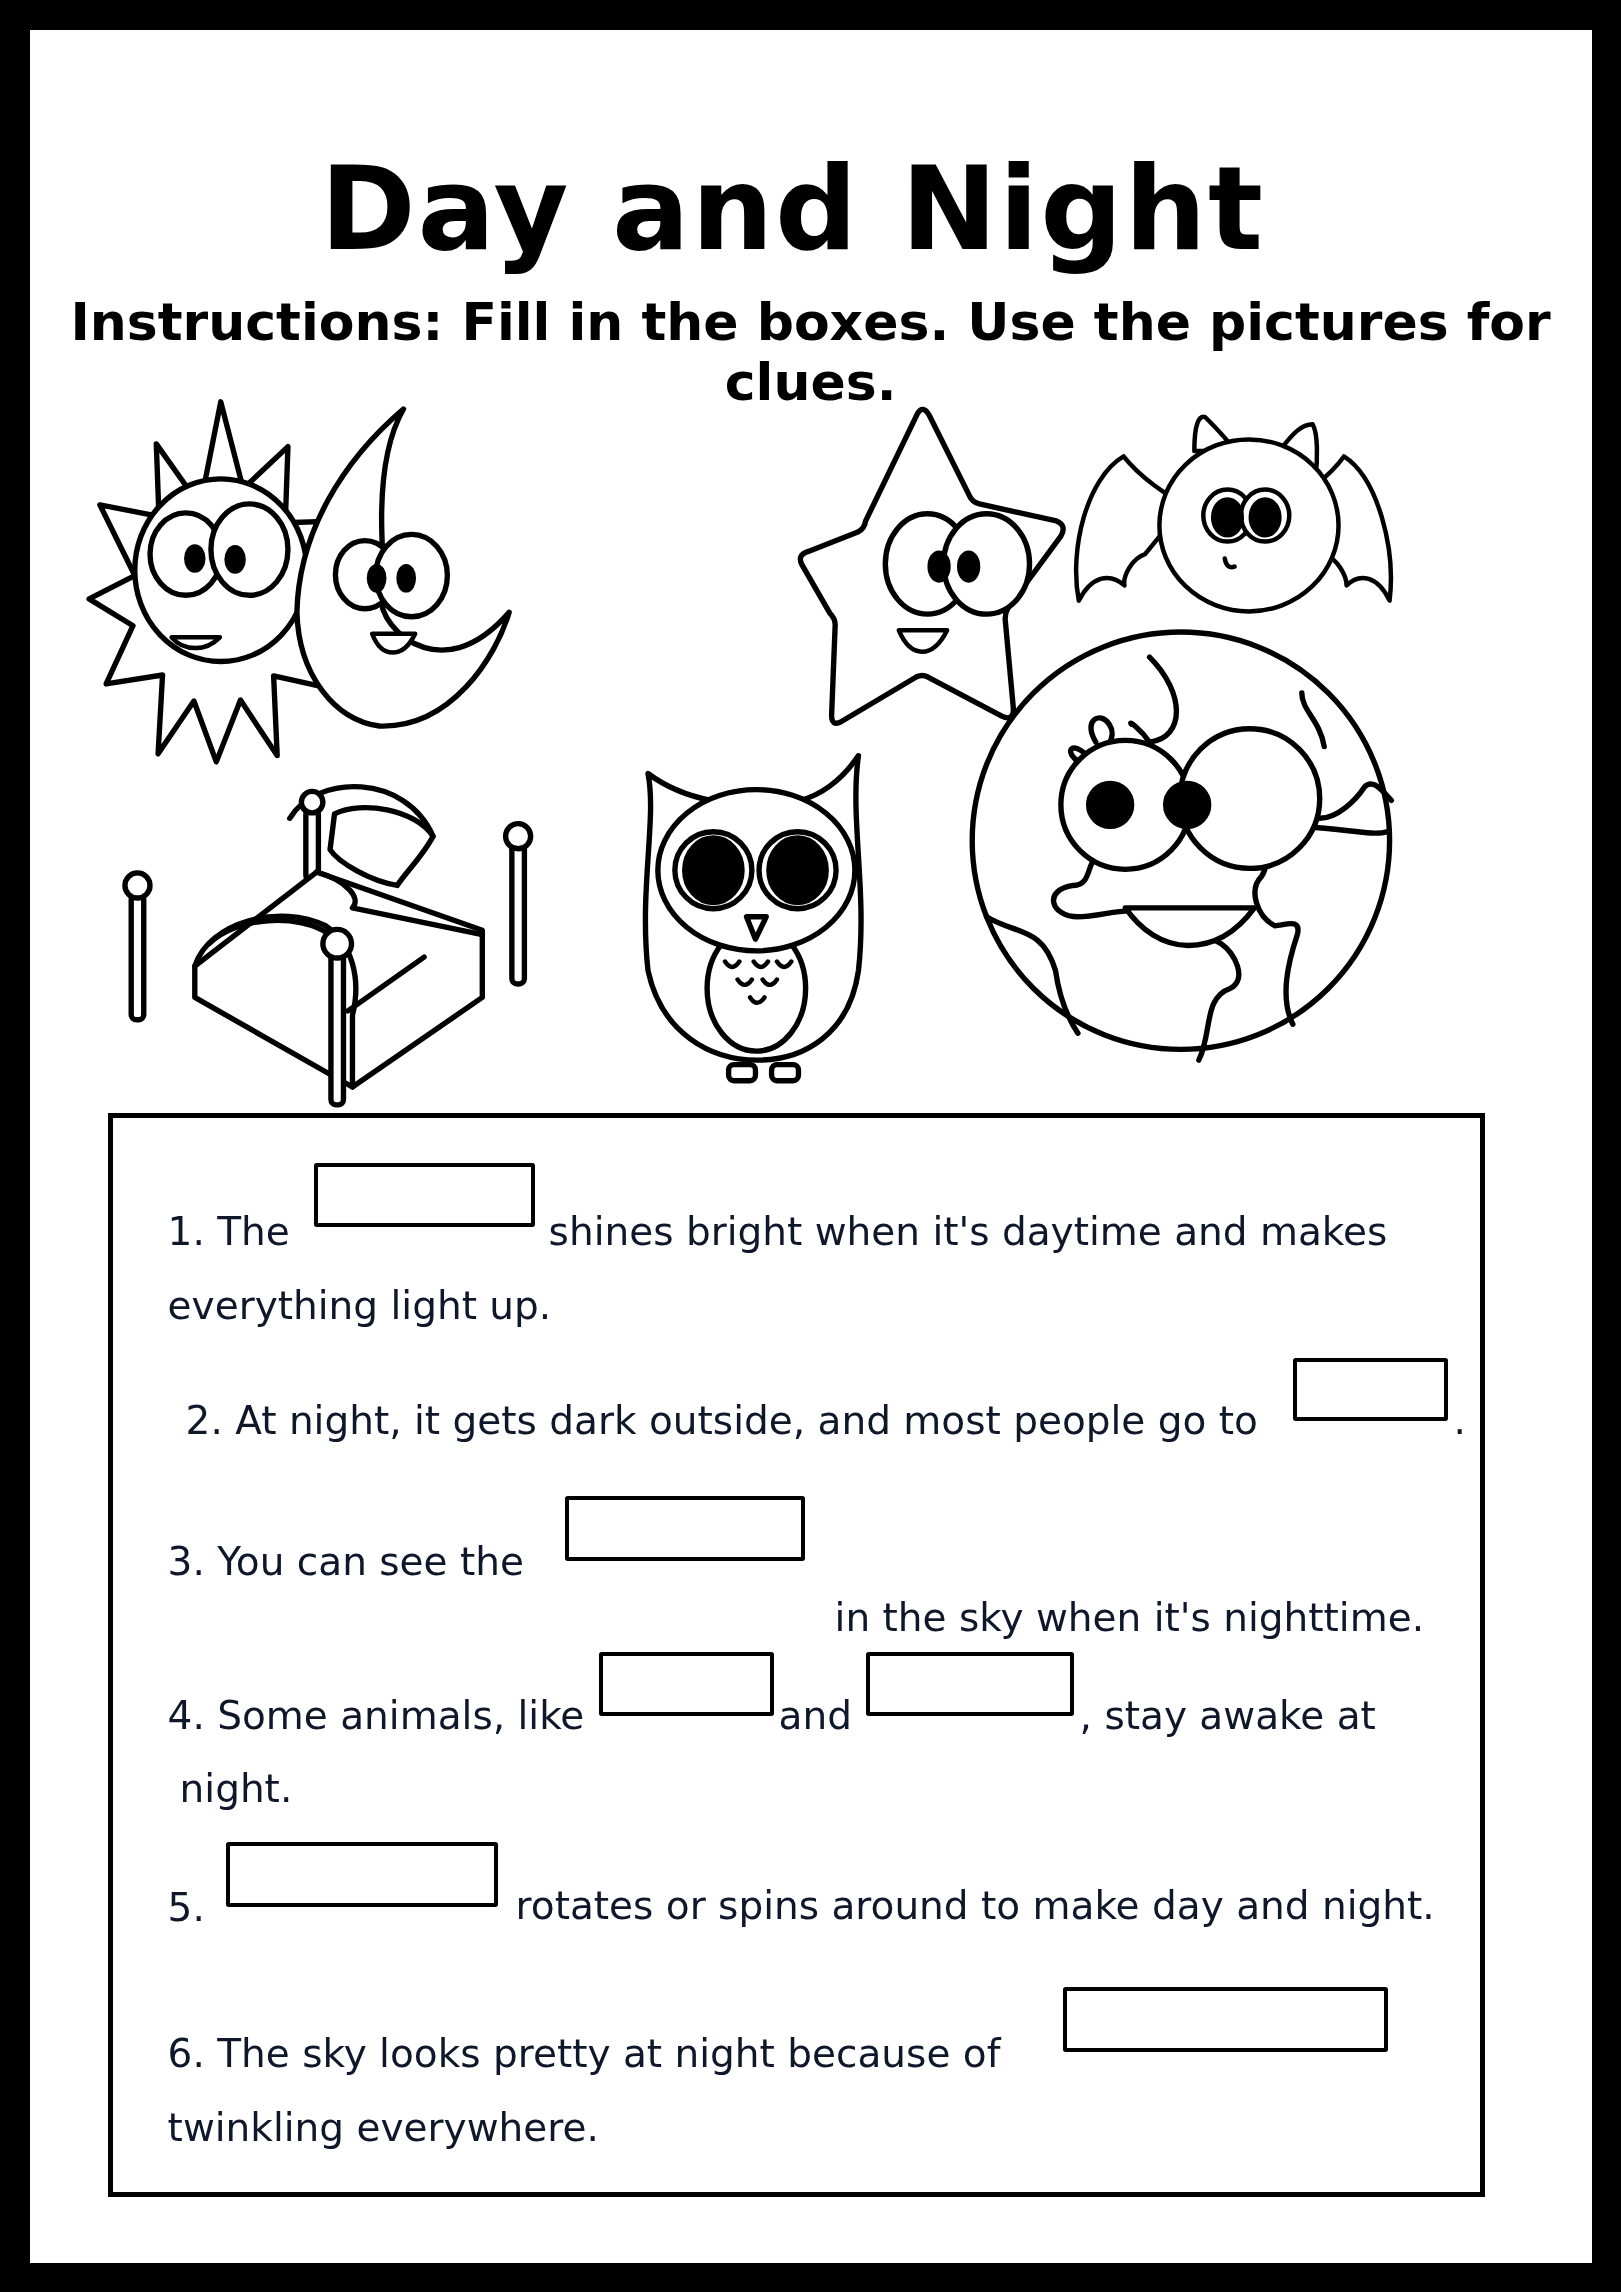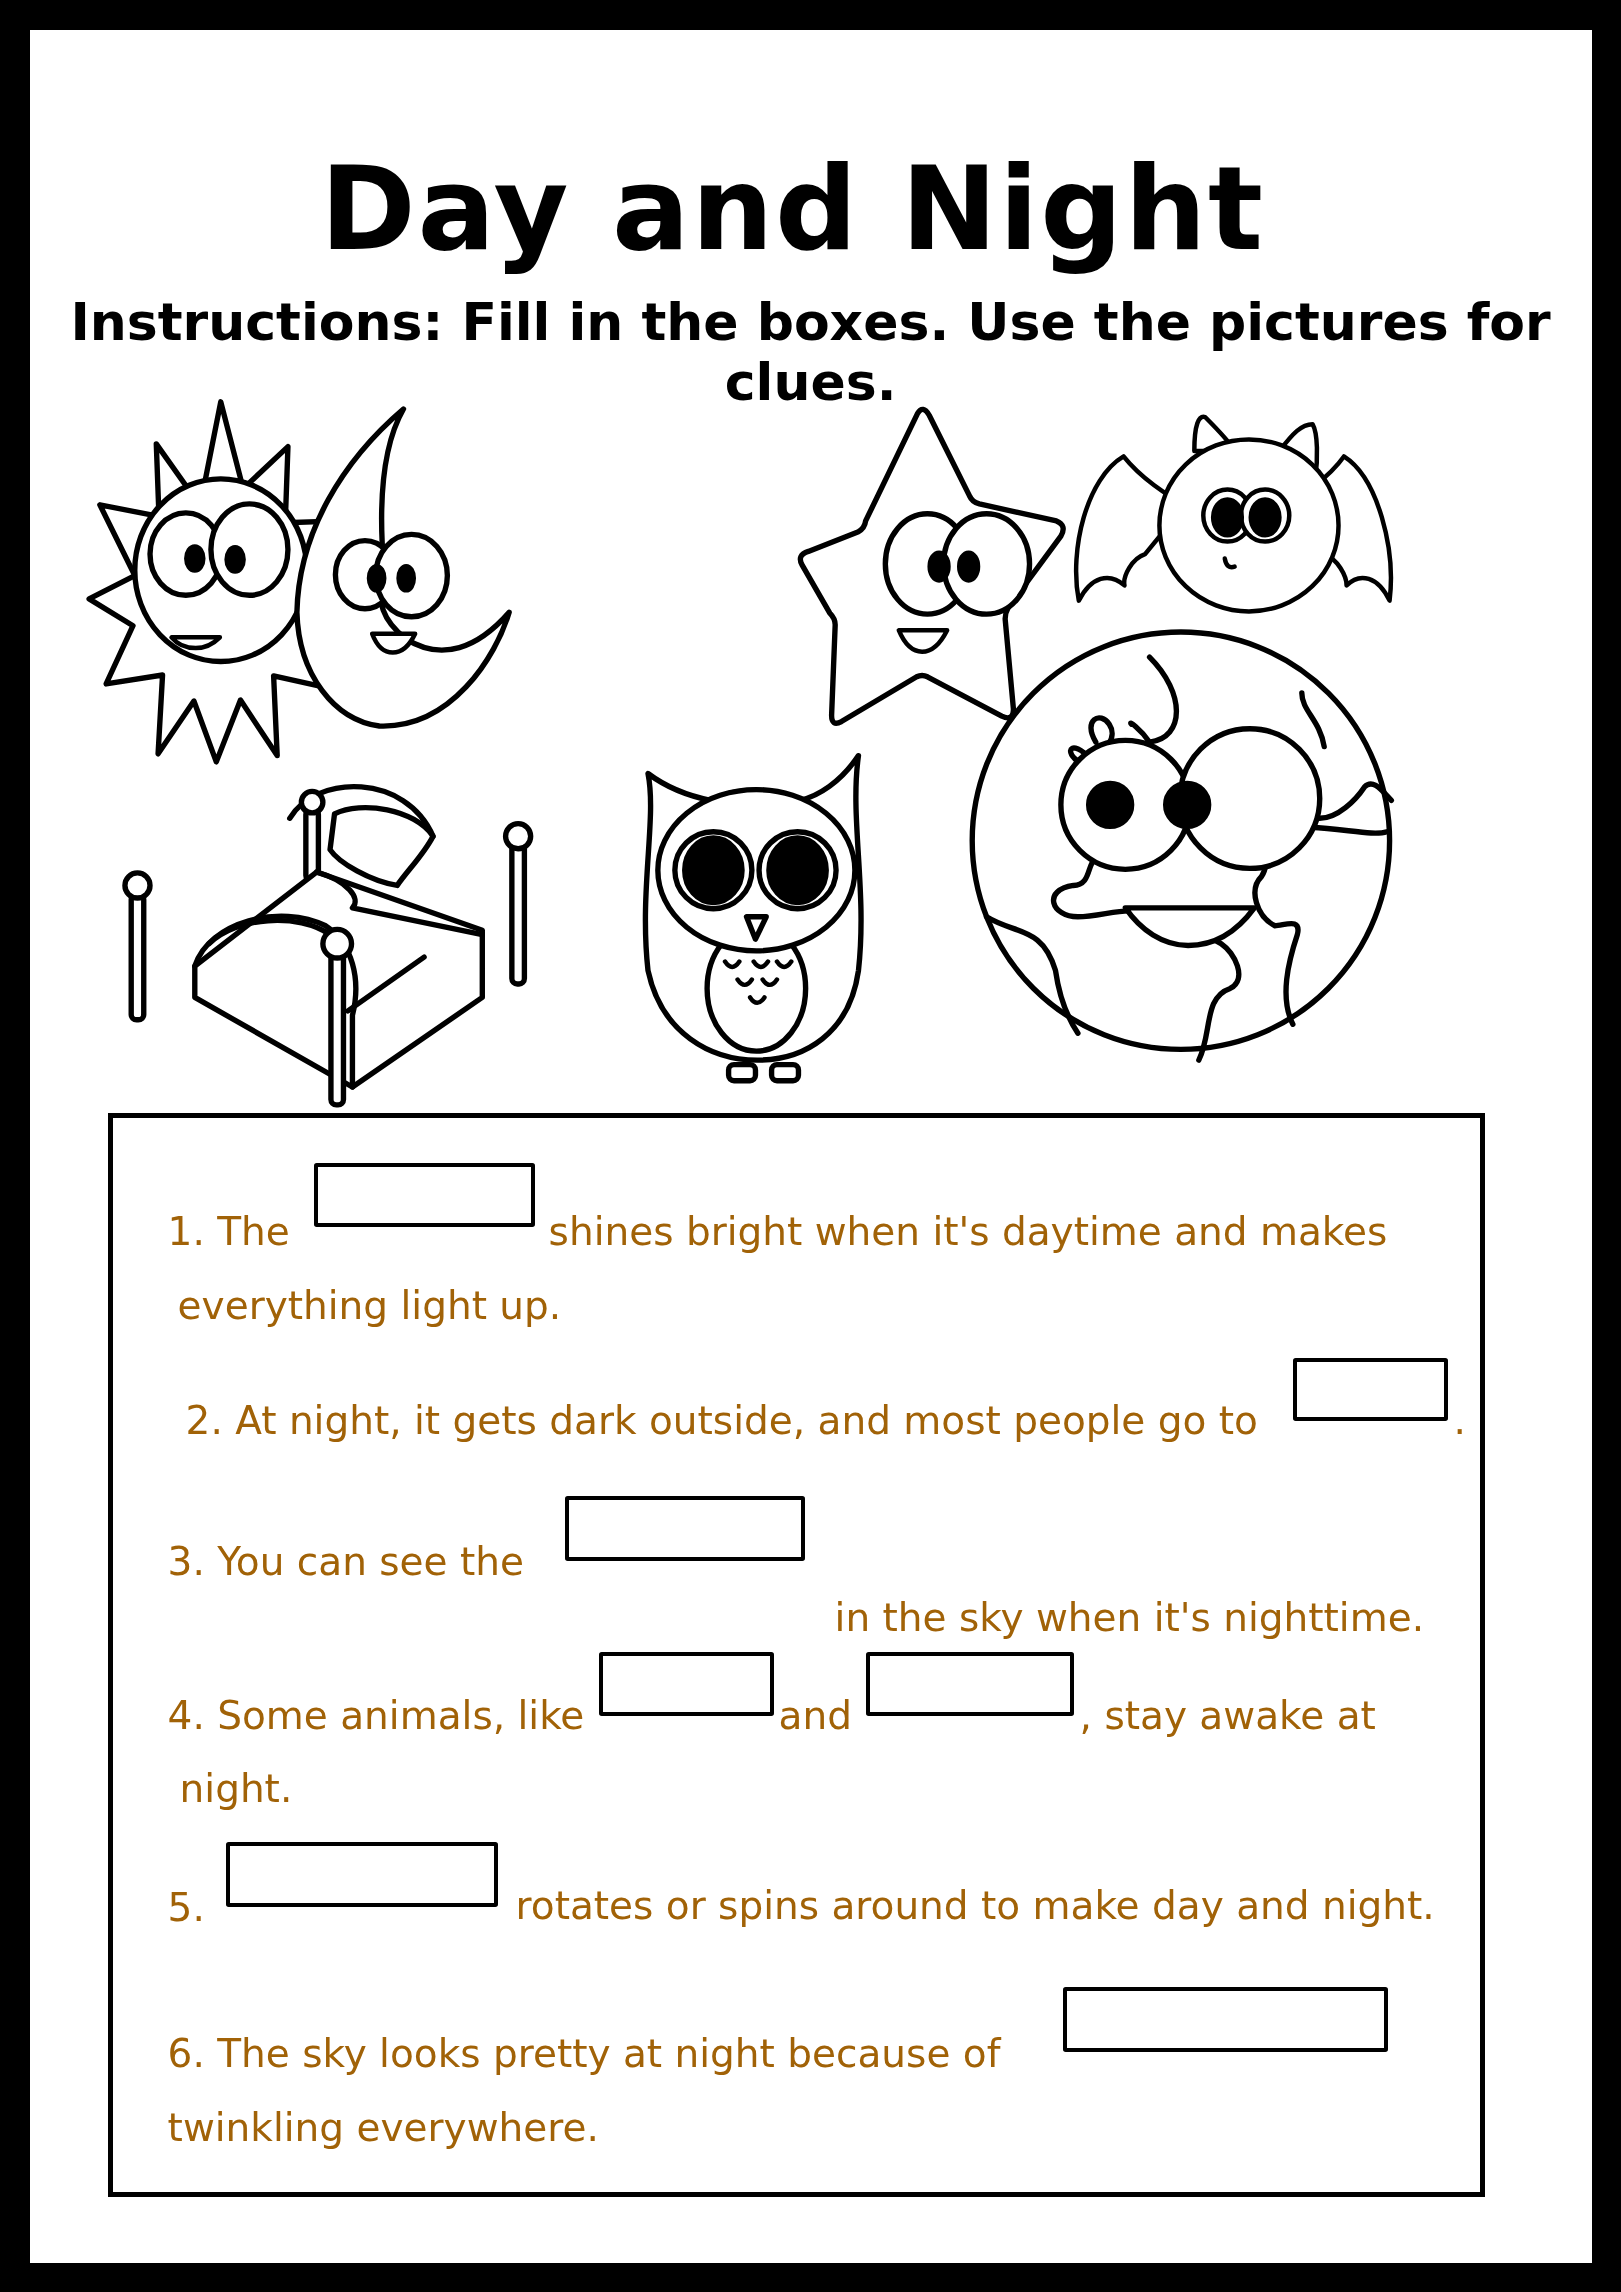--- a/index.html
+++ b/index.html
@@ -18,21 +18,21 @@
     font-family: "DejaVu Sans", sans-serif; font-weight: bold; font-size: 52px; color: #000;
   }
   .illus { position: absolute; left: 0; top: 0; width: 1562px; height: 1075px; }
   .illus svg { position: absolute; left: 0; top: 0; overflow: visible; }
   .frame {
     position: absolute; left: 78px; top: 1083px; width: 1377px; height: 1084px;
     border: 5.4px solid #000;
   }
   .q {
     position: absolute; font-family: "DejaVu Sans", sans-serif; font-size: 39px;
-    color: #a16207; white-space: nowrap; line-height: 1;
+    color: #0f172a; white-space: nowrap; line-height: 1;
   }
   .blank {
     position: absolute; border: 4.5px solid #000; background: #fff; border-radius: 2.7px;
   }
 </style>
 </head>
 <body>
 
 <div class="page">
 
@@ -132,21 +132,21 @@
         <path d="M1223,980 L1367,980 C1345,1010 1320,1022 1293,1022 C1265,1022 1240,1005 1223,980 Z"></path>
       </g>
     </svg>
   </div>
 
   <div class="frame"></div>
 
   <div class="q" style="left:138px;top:1182px;">1. The</div>
   <div class="blank" style="left:284px;top:1133px;width:221px;height:64px;"></div>
   <div class="q" style="left:519px;top:1182px;">shines bright when it's daytime and makes</div>
-  <div class="q" style="left:138px;top:1256px;margin-left:10px;">everything light up.</div>
+  <div class="q" style="left:138px;top:1256px;">everything light up.</div>
 
   <div class="q" style="left:122px;top:1371px;margin-left:34px;">2. At night, it gets dark outside, and most people go to</div>
   <div class="blank" style="left:1263px;top:1328px;width:155px;height:63px;"></div>
   <div class="q" style="left:1424px;top:1371px;">.</div>
 
   <div class="q" style="left:138px;top:1512px;">3. You can see the</div>
   <div class="blank" style="left:535px;top:1466px;width:240px;height:65px;"></div>
   <div class="q" style="left:805px;top:1568px;text-align:center;">in the sky when it's nighttime.</div>
 
   <div class="q" style="left:138px;top:1666px;">4. Some animals, like</div>

